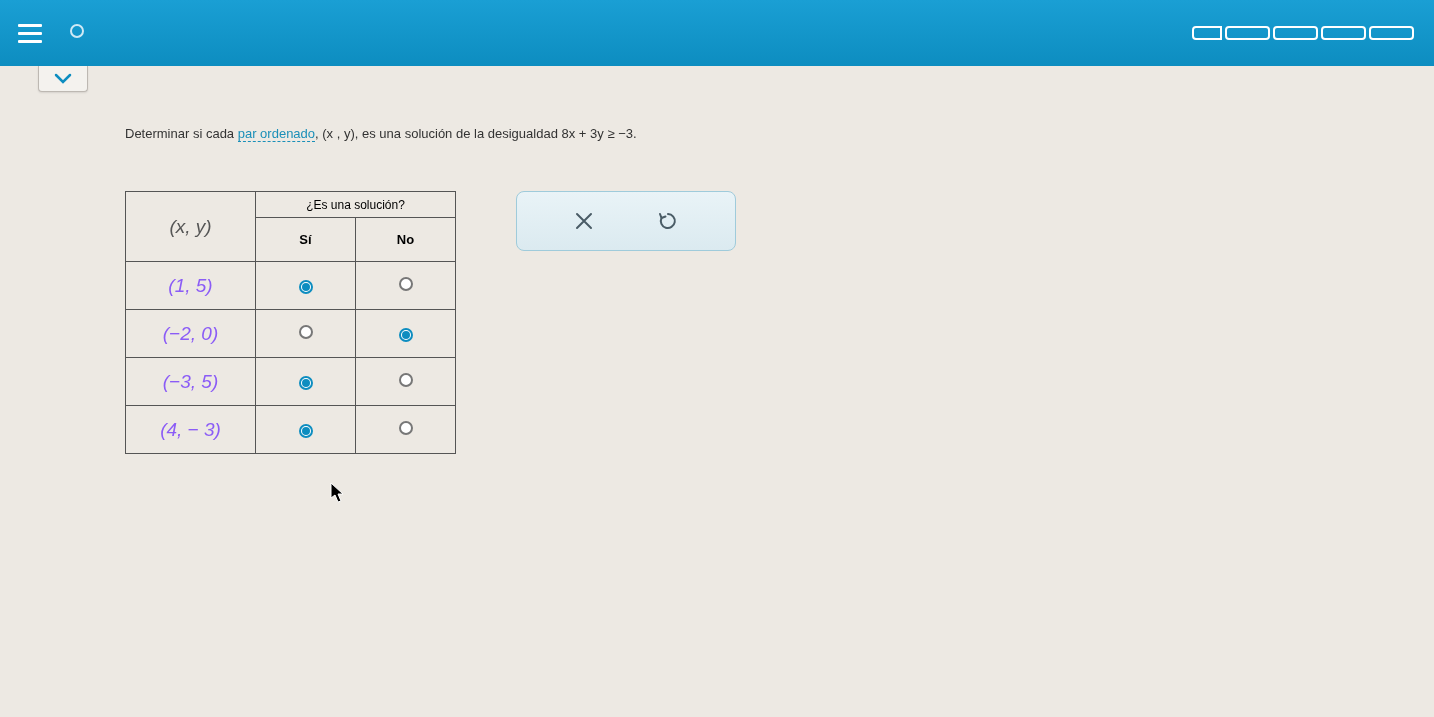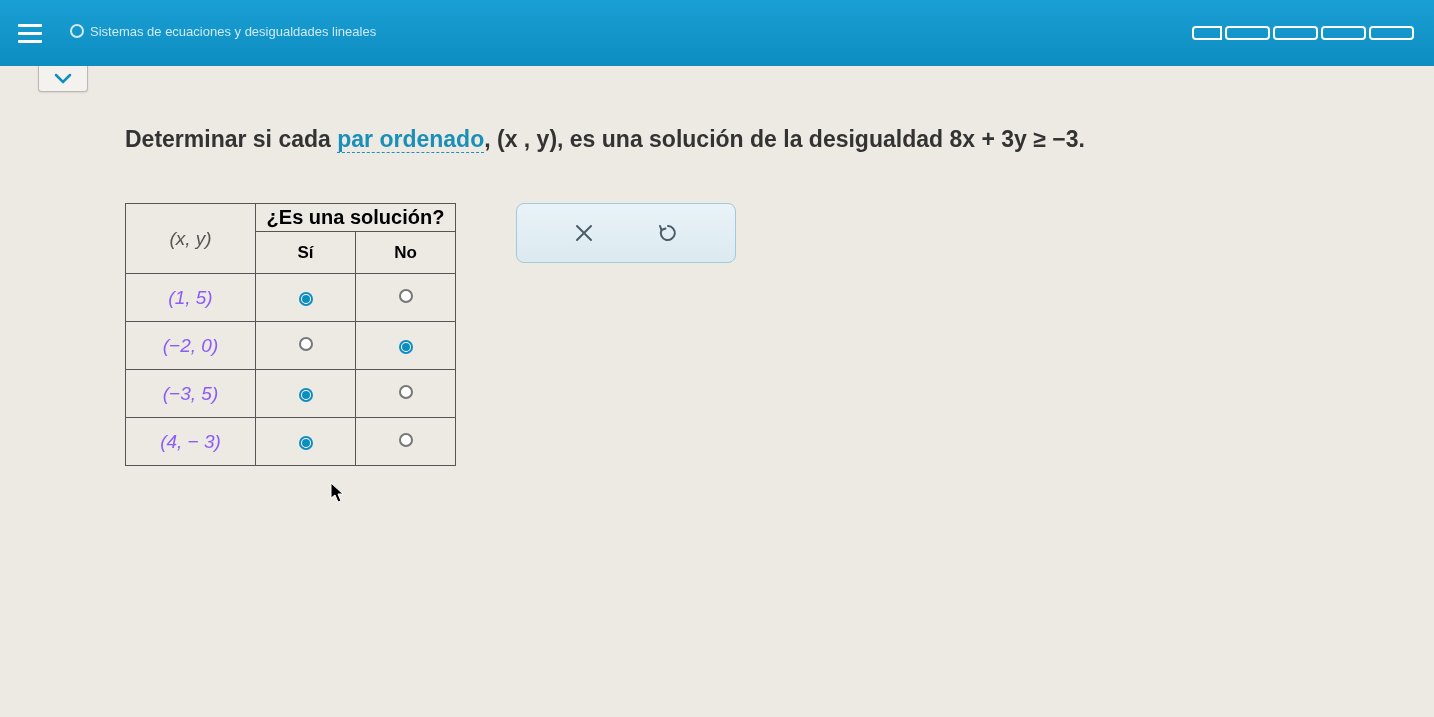--- a/index.html
+++ b/index.html
@@ -90,24 +90,23 @@
       cursor: pointer;
     }
     .chevron-tab svg { width: 18px; height: 12px; }
 
     .content {
       padding: 60px 125px 0 125px;
       background: #ede9e3;
       height: calc(100% - 66px);
     }
     .question {
-      font-size: 23px;
+      font-size: 13px;
       color: #333;
       margin-bottom: 50px;
-      font-weight: bold;
     }
     .question .link {
       color: #1a8fb8;
       border-bottom: 1px dashed #1a8fb8;
       cursor: pointer;
     }
     .flex-row {
       display: flex;
       gap: 60px;
       align-items: flex-start;
@@ -126,28 +125,28 @@
       height: 70px;
       font-style: italic;
       font-weight: normal;
       font-size: 19px;
       color: #555;
       margin-top: 16px;
     }
     .q-header {
       width: 200px;
       height: 21px;
-      font-weight: bold;
-      font-size: 20px;
+      font-weight: normal;
+      font-size: 12px;
     }
     .yn-header {
       width: 100px;
       height: 35px;
       font-weight: bold;
-      font-size: 17px;
+      font-size: 13px;
     }
     .pair-cell {
       width: 130px;
       height: 48px;
       font-style: italic;
       font-size: 19px;
       color: #8b5cf6;
     }
     .radio-cell {
       width: 100px;
@@ -210,21 +209,20 @@
 
 <div class="header">
   <div class="hamburger">
     <span></span>
       <span></span>
       <span></span>
   </div>
   <div class="header-text">
     <div class="breadcrumb">
       <span class="breadcrumb-icon"></span>
-      <span>Sistemas de ecuaciones y desigualdades lineales</span>
     </div>
   </div>
   <div class="progress-boxes">
     <div class="progress-box half"></div>
     <div class="progress-box"></div>
     <div class="progress-box"></div>
     <div class="progress-box"></div>
     <div class="progress-box"></div>
   </div>
 </div>

